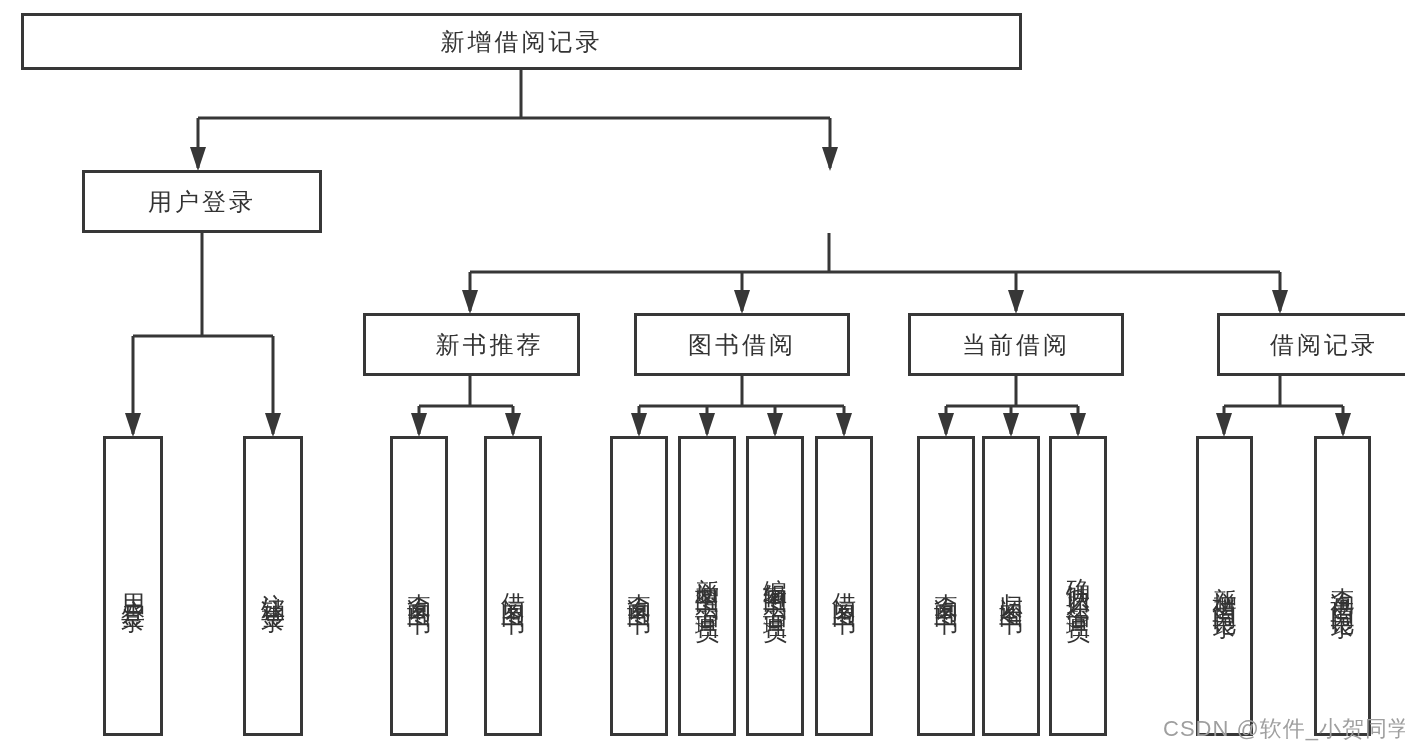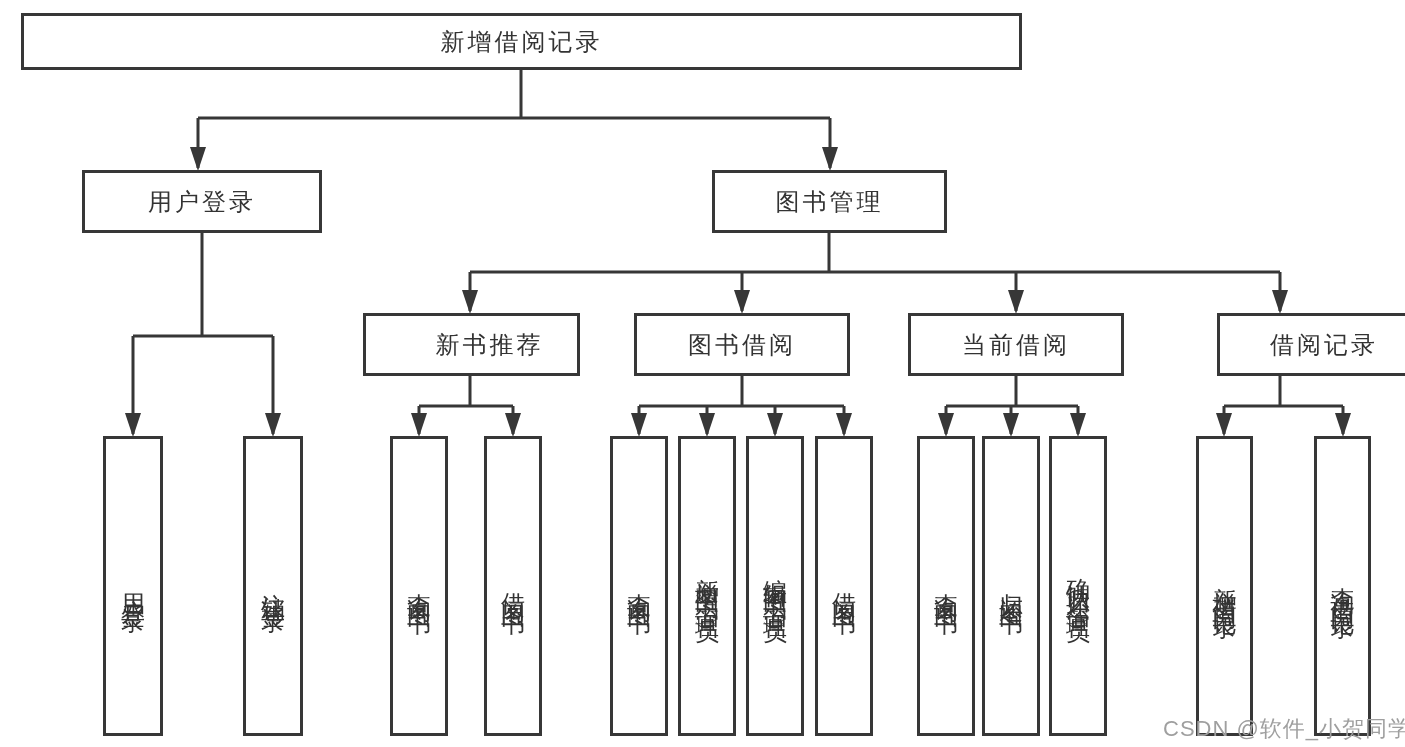--- a/index.html
+++ b/index.html
@@ -120,23 +120,20 @@
     </g>
   </svg>
 
   <div class="node n-root">
     <span class="lbl">新增借阅记录</span>
   </div>
 
   <div class="node n-userlogin">
     <span class="lbl">用户登录</span>
   </div>
-  <div class="node n-bookmgmt">
-    <span class="lbl">图书管理</span>
-  </div>
 
   <div class="node n-newrec">
     <span class="lbl">新书推荐</span>
   </div>
   <div class="node n-bookborrow">
     <span class="lbl">图书借阅</span>
   </div>
   <div class="node n-curborrow">
     <span class="lbl">当前借阅</span>
   </div>

